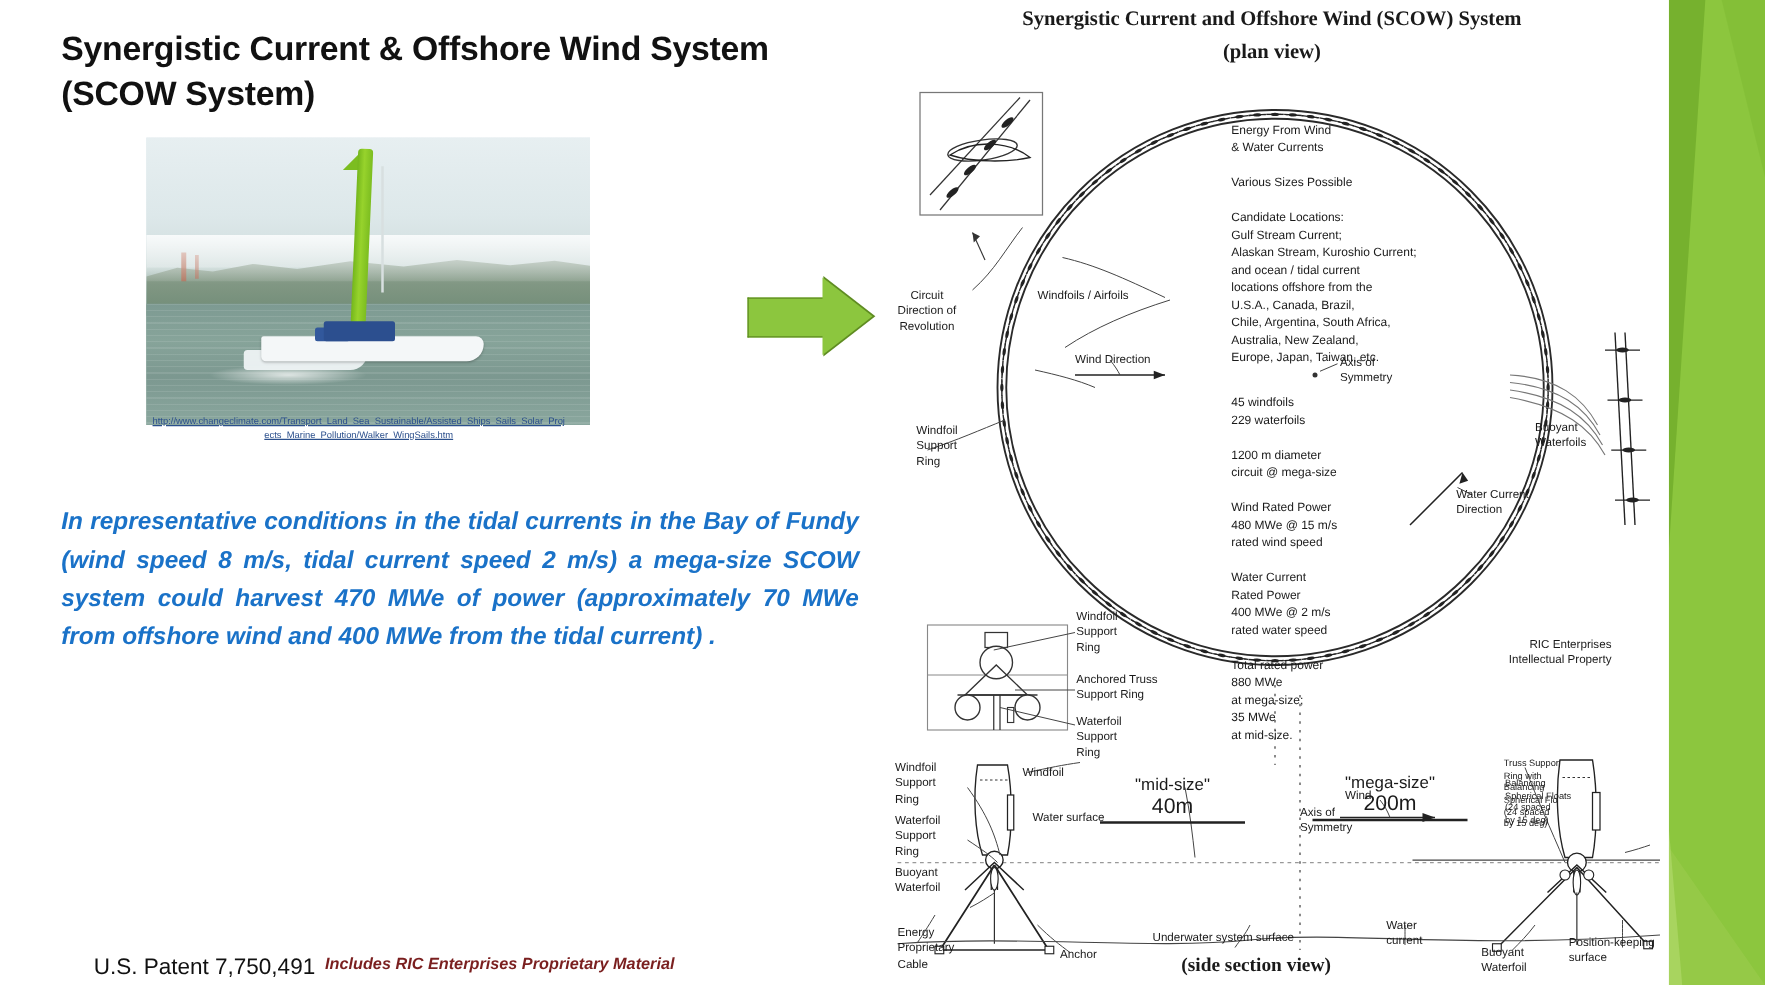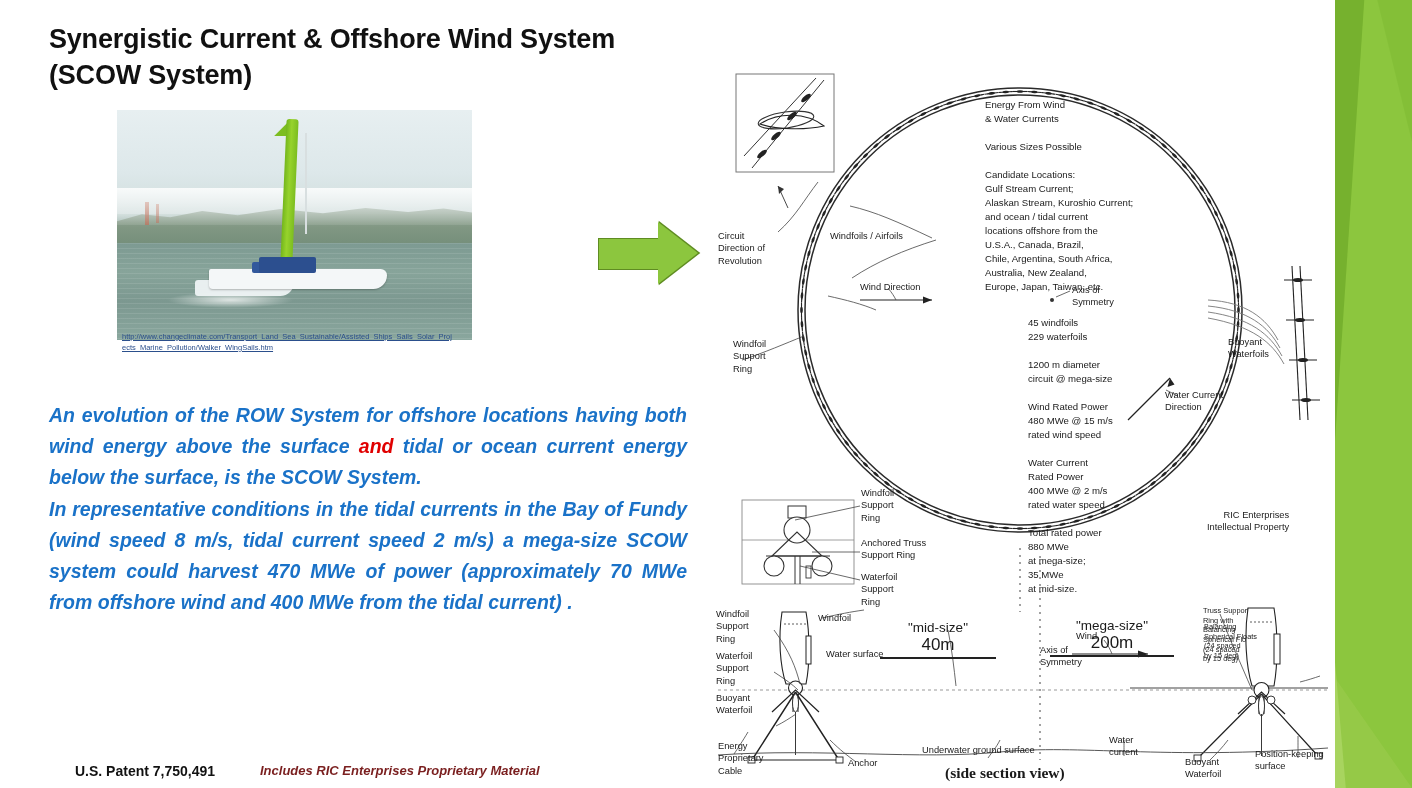--- a/index.html
+++ b/index.html
@@ -58,40 +58,40 @@
   .ph-hull2{position:absolute;left:22%;top:74%;width:28%;height:7%;
     background:#eef3f4;border-radius:4px 3px 18px 4px;opacity:.95;}
   .ph-cabin{position:absolute;left:40%;top:64%;width:16%;height:7%;
     background:#2c4f8f;border-radius:2px;}
   .ph-cabin2{position:absolute;left:38%;top:66%;width:8%;height:5%;
     background:#32589c;border-radius:2px;}
   .ph-wake{position:absolute;left:14%;top:79%;width:36%;height:7%;
     background:radial-gradient(ellipse at center,rgba(255,255,255,.75),rgba(255,255,255,0) 70%);}
   #photo-url{position:absolute;left:5px;top:222px;width:330px;
     font-size:7.5px;line-height:1.42;color:#2b4f8c;
-    text-decoration:underline;word-break:break-all;font-family:"Liberation Sans",sans-serif;}
+    text-decoration:underline;word-break:break-all;font-family:"Liberation Sans",sans-serif;text-align:center;}
 
   #green-arrow{position:absolute;left:598px;top:222px;width:100px;height:62px;}
   #green-arrow .shaft{position:absolute;left:0;top:16px;width:62px;height:30px;
     background:#8cc63e;border:1.5px solid #5f8c22;border-right:none;}
   #green-arrow .head{position:absolute;left:60px;top:0;width:0;height:0;
     border-top:31px solid transparent;border-bottom:31px solid transparent;
     border-left:40px solid #8cc63e;}
   #green-arrow .headline{position:absolute;left:60px;top:0;width:0;height:0;
     border-top:31px solid transparent;border-bottom:31px solid transparent;
     border-left:40px solid #5f8c22;transform:translateX(1.5px) scale(1.04);z-index:-1;}
 
   #body-text{position:absolute;left:49px;top:400px;width:638px;
     font-size:19.5px;font-style:italic;font-weight:bold;color:#1a72c8;
     line-height:1.58;text-align:justify;}
   #body-text .p2{margin-top:2px;}
   #body-text .hl{color:#e00000;}
 
-  #patent{position:absolute;left:75px;top:763px;font-size:14px;
-    font-weight:bold;color:#111;}
+  #patent{position:absolute;left:75px;top:763px;font-size:18px;
+    font-weight:normal;color:#111;}
   #proprietary{position:absolute;left:260px;top:763px;font-size:13px;
     font-weight:bold;font-style:italic;color:#7a1f1f;}
 
   
   #diagram{position:absolute;left:700px;top:0;width:635px;height:788px;
     color:#1a1a1a;}
   #dg-title{position:absolute;left:0;top:2px;width:635px;text-align:center;
     font-family:"Liberation Serif",serif;font-weight:bold;font-size:16.5px;
     line-height:1.55;}
   #dg-title .sub{display:block;}
@@ -136,29 +136,32 @@
   <div id="photo-url">http://www.changeclimate.com/Transport_Land_Sea_Sustainable/Assisted_Ships_Sails_Solar_Projects_Marine_Pollution/Walker_WingSails.htm</div>
 </div>
 
 <div id="green-arrow">
   <div class="headline"></div>
   <div class="shaft"></div>
   <div class="head"></div>
 </div>
 
 <div id="body-text">
-  <div class="p1"><span>An evolution of the ROW System for offshore locations having both wind energy above the surface </span><span class="hl">and</span><span> tidal or ocean current energy below the surface, is the SCOW System.</span></div>
   <div class="p2">In representative conditions in the tidal currents in the Bay of Fundy (wind speed 8 m/s, tidal current speed 2 m/s) a mega-size SCOW system could harvest 470 MWe of power (approximately 70 MWe from offshore wind and 400 MWe from the tidal current) .</div>
 </div>
 
 <div id="patent">U.S. Patent 7,750,491</div>
 <div id="proprietary">Includes RIC Enterprises Proprietary  Material</div>
 
 <div id="diagram">
 
+  <div id="dg-title">
+    <span>Synergistic Current and Offshore Wind (SCOW) System</span>
+    <span class="sub">(plan  view)</span>
+  </div>
 
   <svg id="plan-svg" width="635" height="788" viewBox="0 0 635 788">
     <defs>
       <g id="foiltick">
         <line x1="-7" y1="0" x2="7" y2="0" stroke="#222" stroke-width="1.1"></line>
         <ellipse cx="0" cy="0" rx="3.2" ry="1.3" fill="#222"></ellipse>
       </g>
     </defs>
 
     <circle cx="320" cy="310" r="222" fill="none" stroke="#2a2a2a" stroke-width="1.5"></circle>
@@ -339,21 +342,21 @@
       <circle cx="122" cy="566" r="10" fill="#fff" stroke="#333" stroke-width="1.1"></circle>
       <line x1="95" y1="556" x2="95" y2="584" stroke="#333" stroke-width="1"></line>
       <line x1="100" y1="556" x2="100" y2="584" stroke="#333" stroke-width="1"></line>
       <rect x="106" y="566" width="5" height="12" fill="none" stroke="#333" stroke-width=".9"></rect>
       <line x1="95" y1="520" x2="160" y2="506" stroke="#444" stroke-width=".8"></line>
       <line x1="112" y1="552" x2="160" y2="552" stroke="#444" stroke-width=".8"></line>
       <line x1="100" y1="566" x2="160" y2="580" stroke="#444" stroke-width=".8"></line>
     </g>
   </svg>
 
-  <div class="dlabel" style="left:18px;top:230px;">Circuit
+  <div class="dlabel" style="left:18px;top:230px;text-align:center;">Circuit
 Direction of
 Revolution</div>
   <div class="dlabel" style="left:130px;top:230px;">Windfoils / Airfoils</div>
   <div class="dlabel" style="left:160px;top:281px;">Wind Direction</div>
   <div class="dlabel" style="left:33px;top:338px;">Windfoil
 Support
 Ring</div>
   <div class="dlabel" style="left:372px;top:284px;">Axis of
 Symmetry</div>
   <div class="dlabel" style="left:465px;top:389px;">Water Current
@@ -368,21 +371,21 @@
 
 Candidate Locations:
 Gulf Stream Current;
 Alaskan Stream, Kuroshio Current;
 and ocean / tidal current
 locations offshore from the
 U.S.A., Canada, Brazil,
 Chile, Argentina, South Africa,
 Australia, New Zealand,
 Europe, Japan, Taiwan, etc.</div>
-  <div class="dtext" style="left:285px;top:316px;margin-left:43px;">45 windfoils
+  <div class="dtext" style="left:285px;top:316px;">45 windfoils
 229 waterfoils
 
 1200 m diameter
 circuit @ mega-size
 
 Wind Rated Power
 480 MWe @ 15 m/s
 rated wind speed
 
 Water Current
@@ -494,21 +497,21 @@
   <div class="dlabel" style="left:376px;top:630px;">Wind</div>
   <div class="dlabel small7" style="left:504px;top:606px;">Balancing
 Spherical Floats
 (24 spaced
 by 15 deg)</div>
 
   <div class="dlabel" style="left:18px;top:740px;">Energy
 Proprietary
 Cable</div>
   <div class="dlabel" style="left:148px;top:757px;">Anchor</div>
-  <div class="dlabel" style="left:222px;top:744px;">Underwater ground surface</div>
+  <div class="dlabel" style="left:222px;top:744px;">Underwater system surface</div>
   <div class="dlabel" style="left:409px;top:734px;">Water
 current</div>
   <div class="dlabel" style="left:485px;top:756px;">Buoyant
 Waterfoil</div>
   <div class="dlabel" style="left:555px;top:748px;">Position-keeping
 surface</div>
 
   <div class="sizecap" style="left:180px;top:620px;width:116px;">
     <b>"mid-size"</b>
     <b class="m">40m</b>

